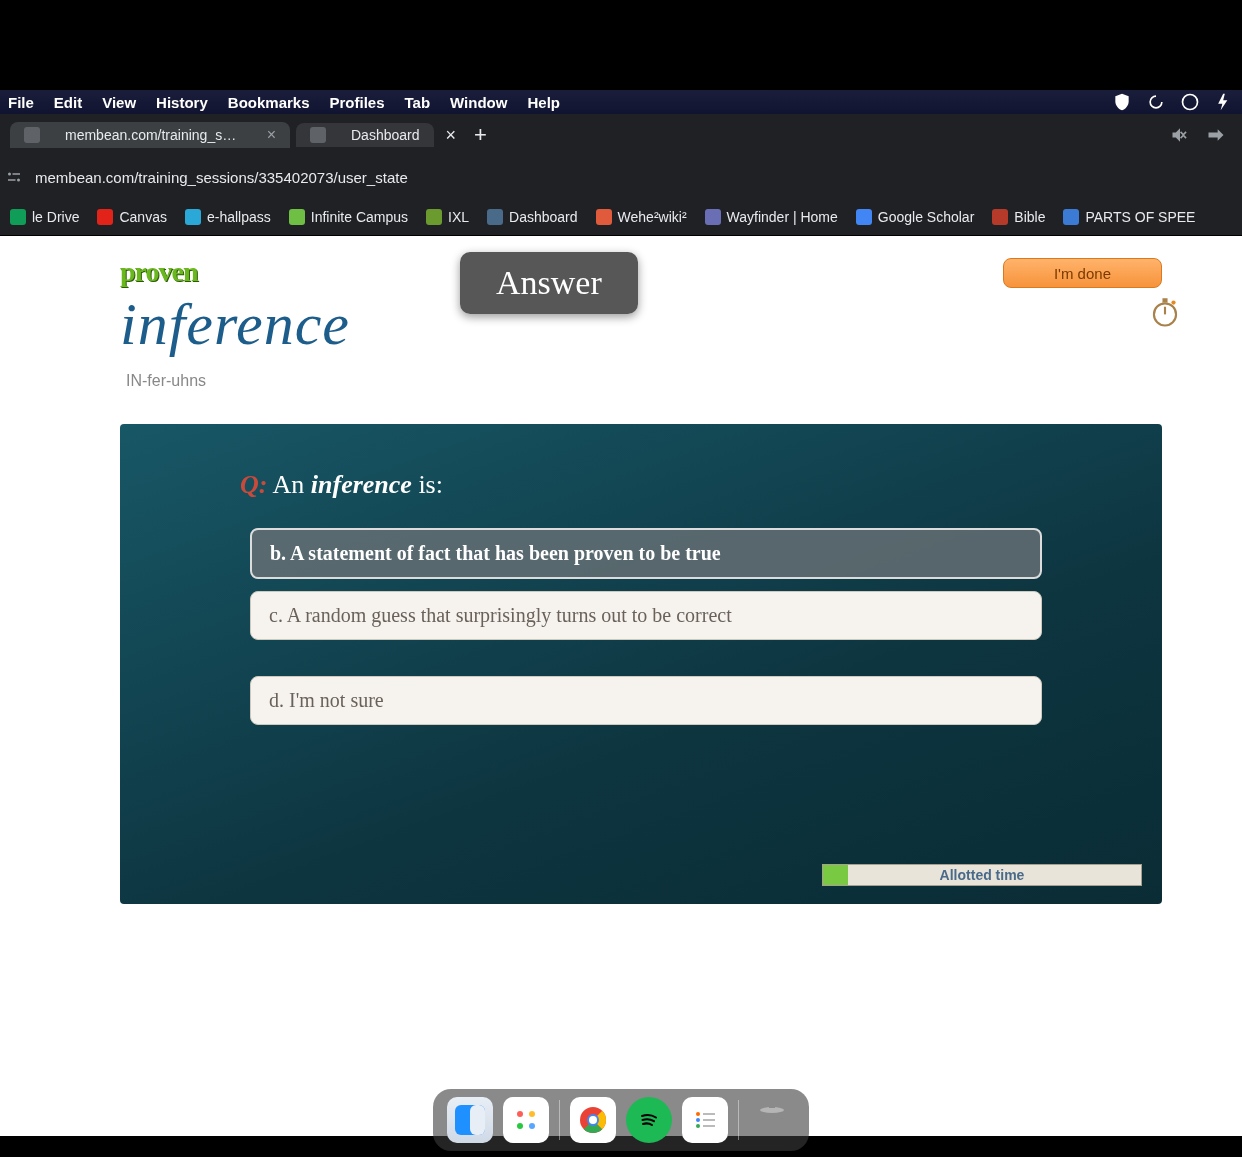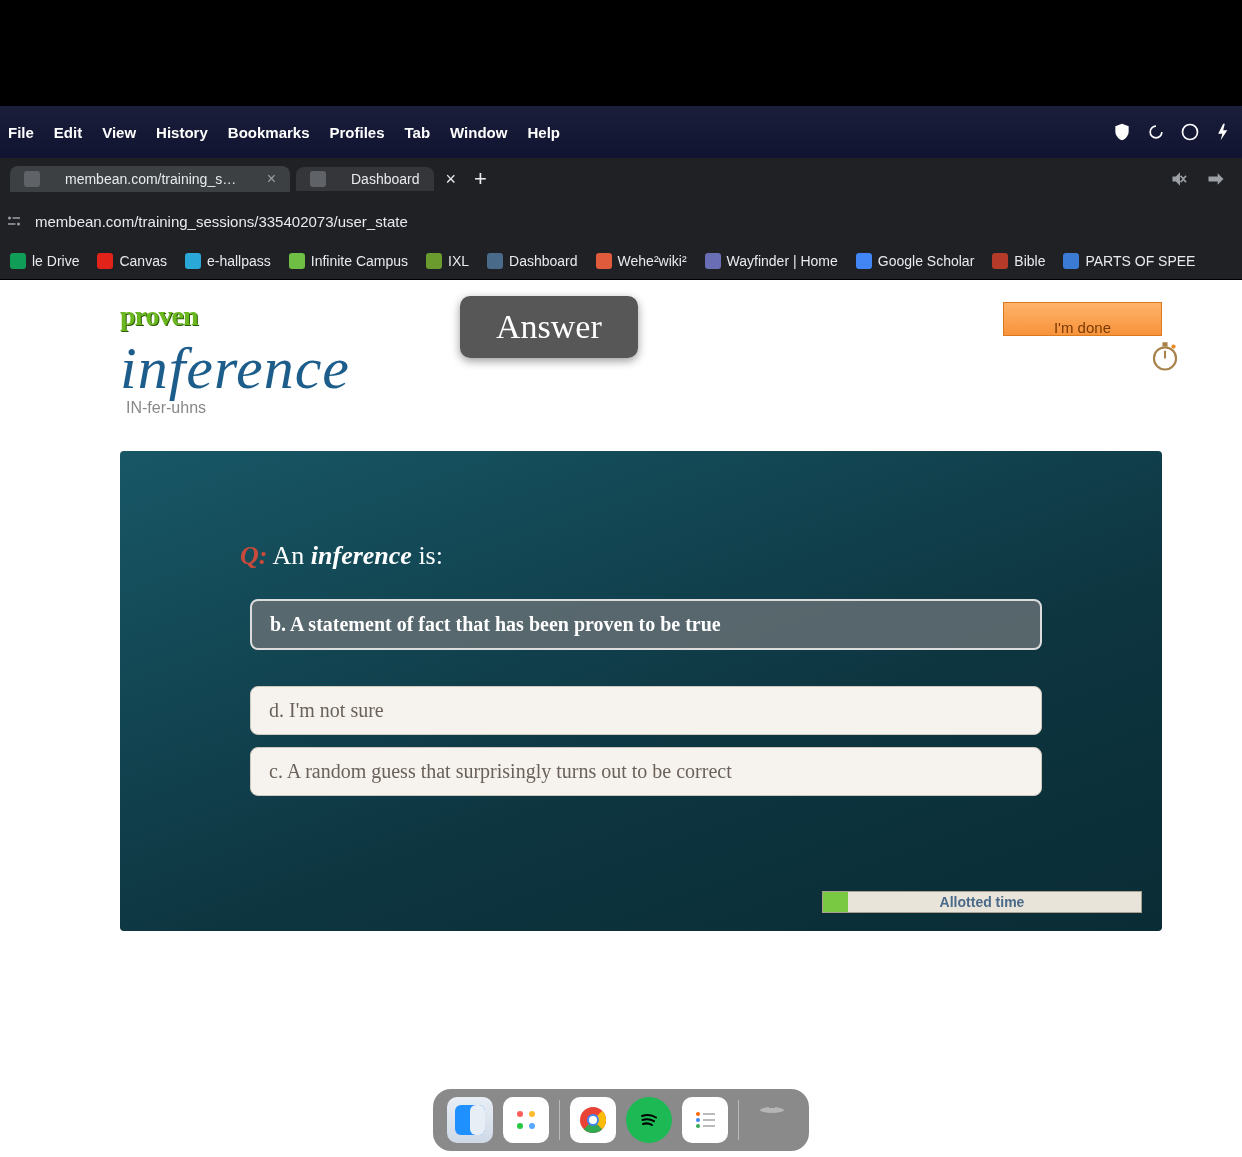--- a/index.html
+++ b/index.html
@@ -8,28 +8,27 @@
     background: #000;
     width: 1242px;
     height: 1157px;
     overflow: hidden;
     position: relative;
   }
   
   .menubar {
     background: linear-gradient(#1a1e3a, #101430);
     color: #fff;
-    height: 52px;
+    height: 24px;
     display: flex;
     align-items: center;
     padding: 0 8px;
     font-size: 15px;
     gap: 20px;
     font-weight: 600;
-    margin-top: 16px;
   }
   .menubar-right {
     margin-left: auto;
     display: flex;
     gap: 14px;
     align-items: center;
   }
   .status-icon {
     width: 20px; height: 20px;
     fill: #fff;
@@ -129,21 +128,21 @@
     font-style: italic;
     color: #1d5d8b;
     letter-spacing: 1px;
     line-height: 1;
     margin-top: 6px;
   }
   .pronunciation {
     font-family: Arial, sans-serif;
     font-size: 16px;
     color: #888;
-    margin-top: 1px;
+    margin-top: 18px;
     margin-left: 6px;
   }
   .answer-btn {
     margin-left: 80px;
     margin-top: -4px;
     background: rgba(50,50,50,0.82);
     color: #fff;
     font-family: Georgia, serif;
     font-size: 34px;
     padding: 12px 36px;
@@ -151,24 +150,24 @@
     border: none;
     box-shadow: 0 3px 10px rgba(0,0,0,0.4);
     cursor: pointer;
   }
   .done-btn {
     margin-left: auto;
     background: linear-gradient(#ffb36b, #f7933b);
     border: 1px solid #d97a1f;
     color: #7a3a00;
     font-size: 15px;
-    padding: 16px 50px;
-    border-radius: 0;
+    padding: 6px 50px;
+    border-radius: 8px;
     cursor: pointer;
-    height: 24px;
+    height: 30px;
     align-self: flex-start;
     margin-top: 2px;
   }
   .timer-icon {
     position: absolute;
     top: 58px;
     right: 60px;
     width: 34px;
     height: 34px;
   }
@@ -179,21 +178,20 @@
     border-radius: 4px;
     padding: 46px 120px 30px 120px;
     min-height: 480px;
     position: relative;
   }
   .question {
     font-family: Georgia, serif;
     font-size: 26px;
     color: #fff;
     margin-bottom: 28px;
-    margin-top: 44px;
   }
   .question .q-marker {
     color: #c94a3b;
     font-weight: bold;
     font-style: italic;
   }
   .question .keyword { font-style: italic; font-weight: bold; }
   .choices { display: flex; flex-direction: column; gap: 12px; margin-left: 10px; }
   .choice {
     background: #f6f3ee;
@@ -397,27 +395,27 @@
   <div class="question-panel">
     <div class="question">
       <span class="q-marker">Q:</span>
       <span>An </span><span class="keyword">inference</span><span> is:</span>
     </div>
     <div class="choices">
       <button class="choice selected">
         <span class="letter">b.</span>
         <span>A statement of fact that has been proven to be true</span>
       </button>
+      <button class="choice">
+        <span class="letter">c.</span>
+        <span>A random guess that surprisingly turns out to be correct</span>
+      </button>
       <button class="choice gap-before">
         <span class="letter">d.</span>
         <span>I'm not sure</span>
-      </button>
-      <button class="choice">
-        <span class="letter">c.</span>
-        <span>A random guess that surprisingly turns out to be correct</span>
       </button>
     </div>
     <div class="time-bar-wrap">
       <div class="time-bar-fill"></div>
       <div class="time-bar-label">Allotted time</div>
     </div>
   </div>
 </div>
 
 <div class="dock">

